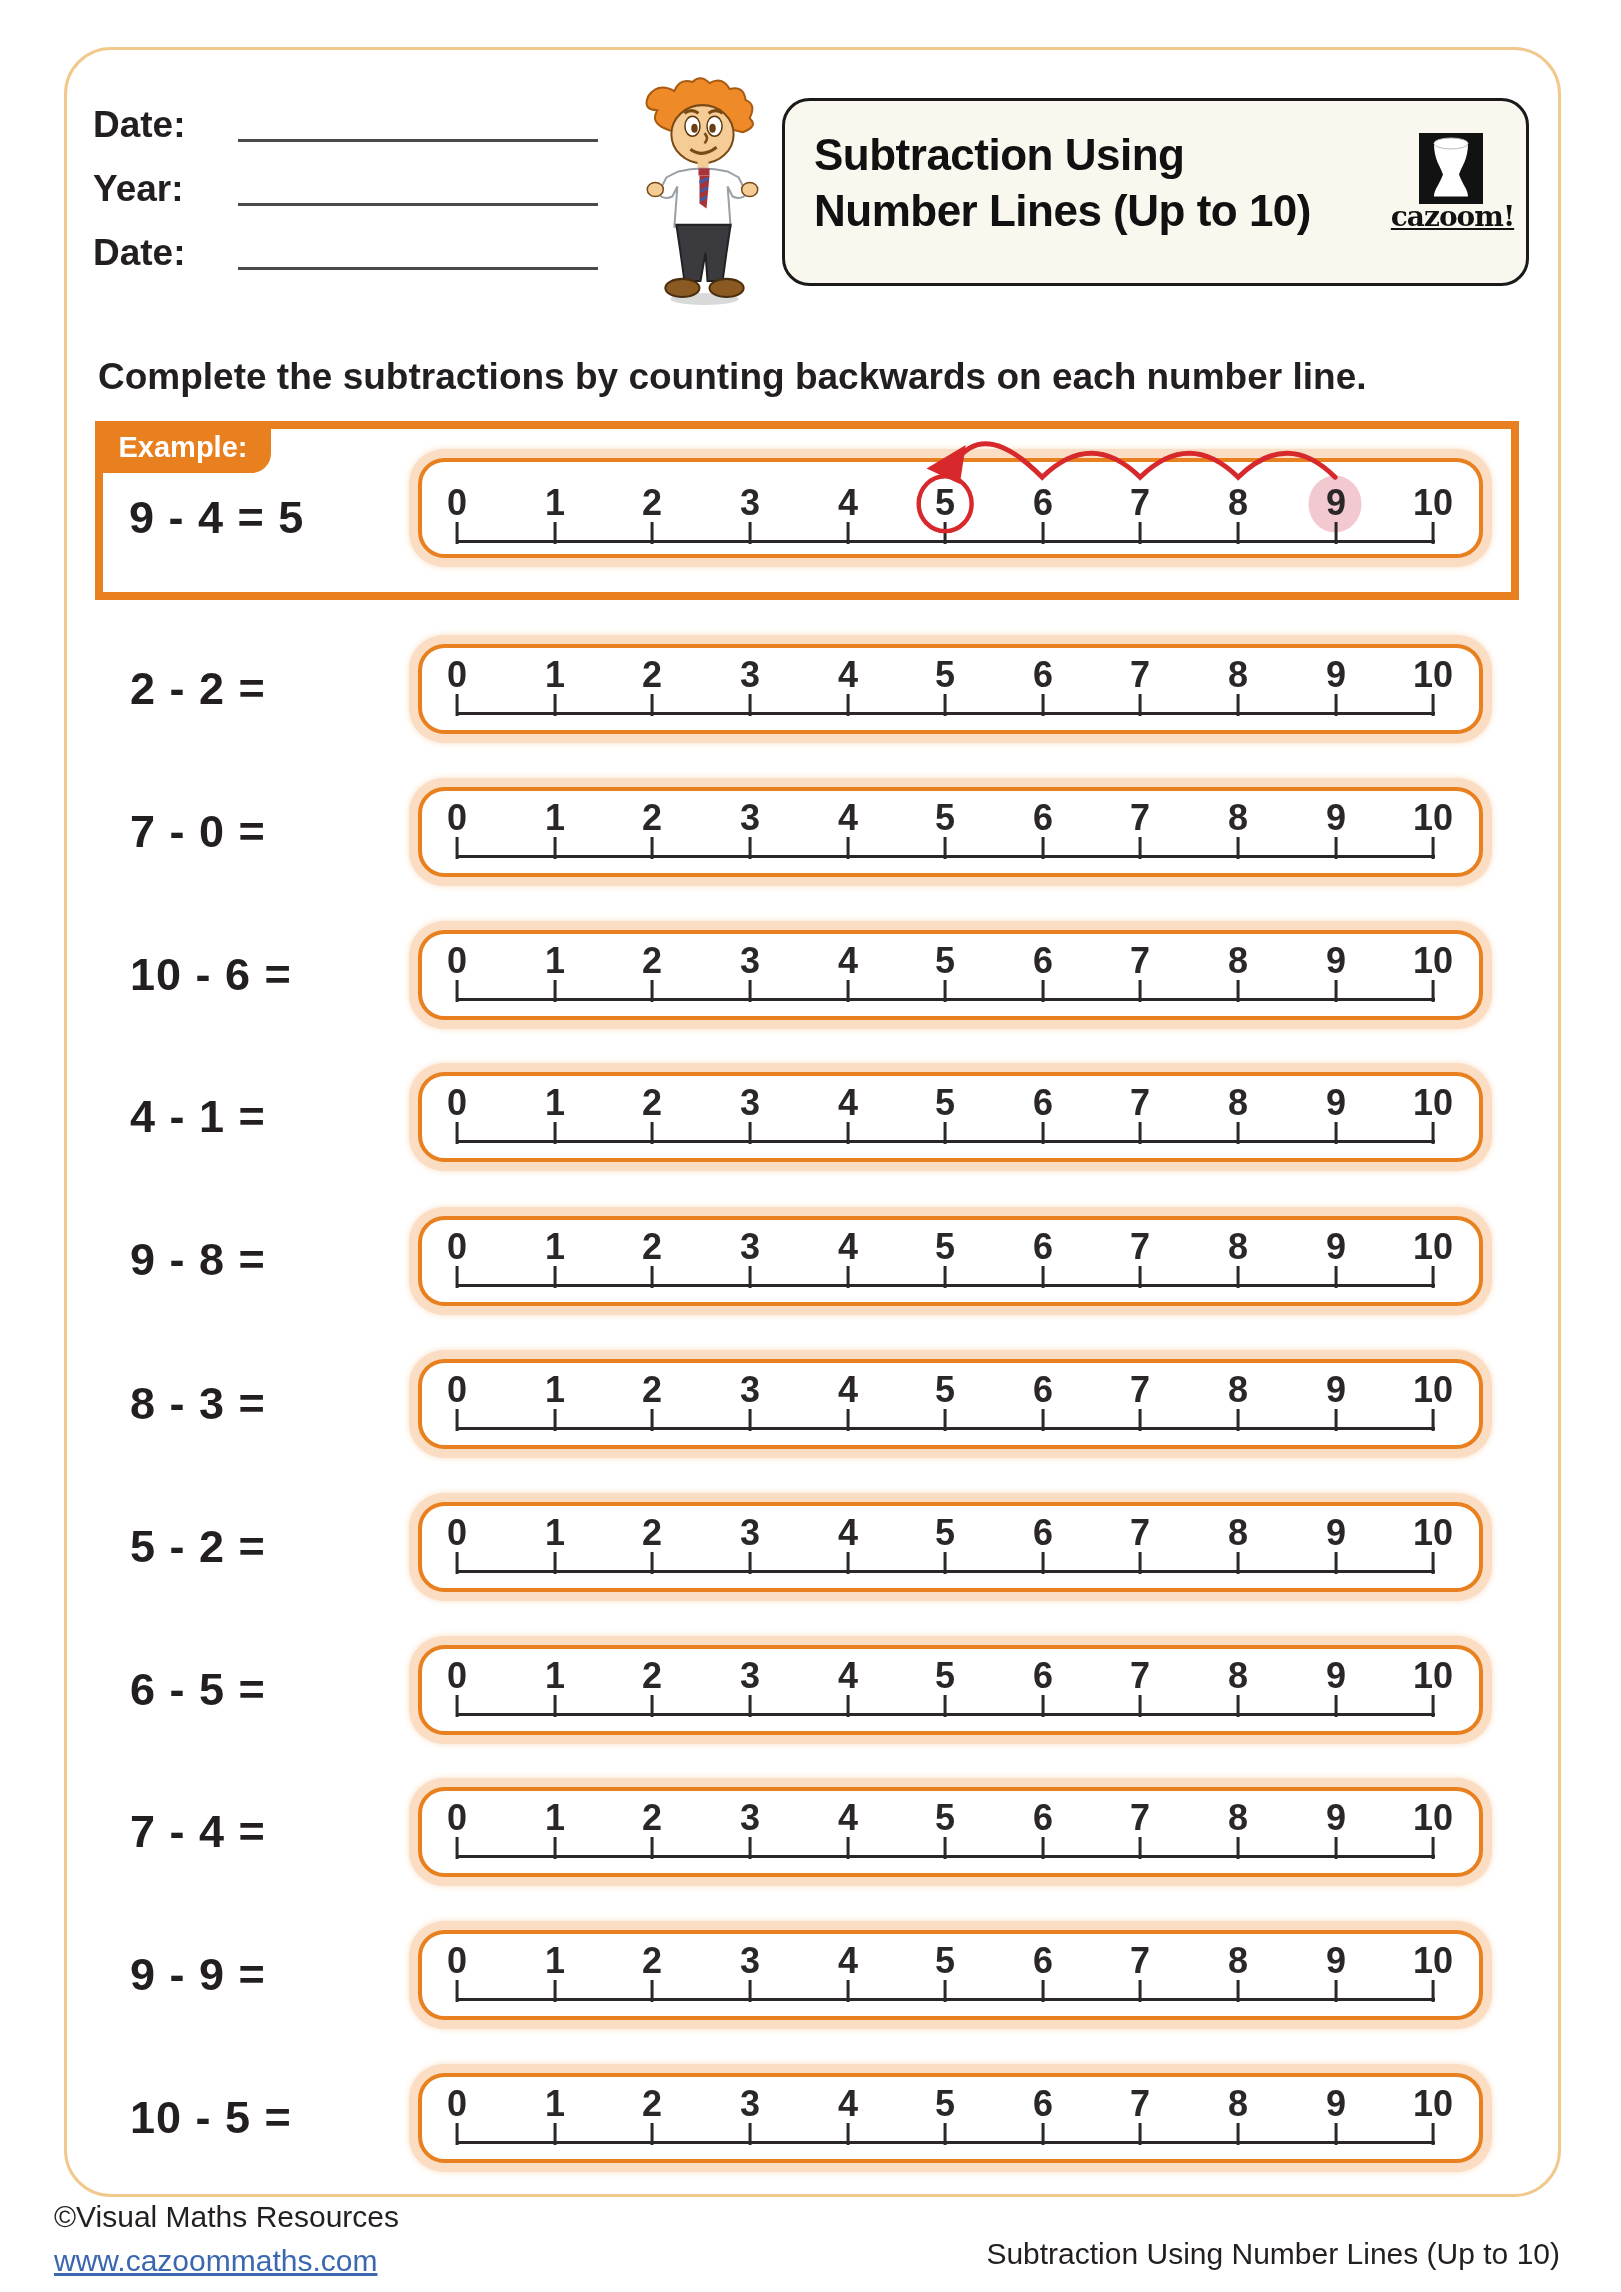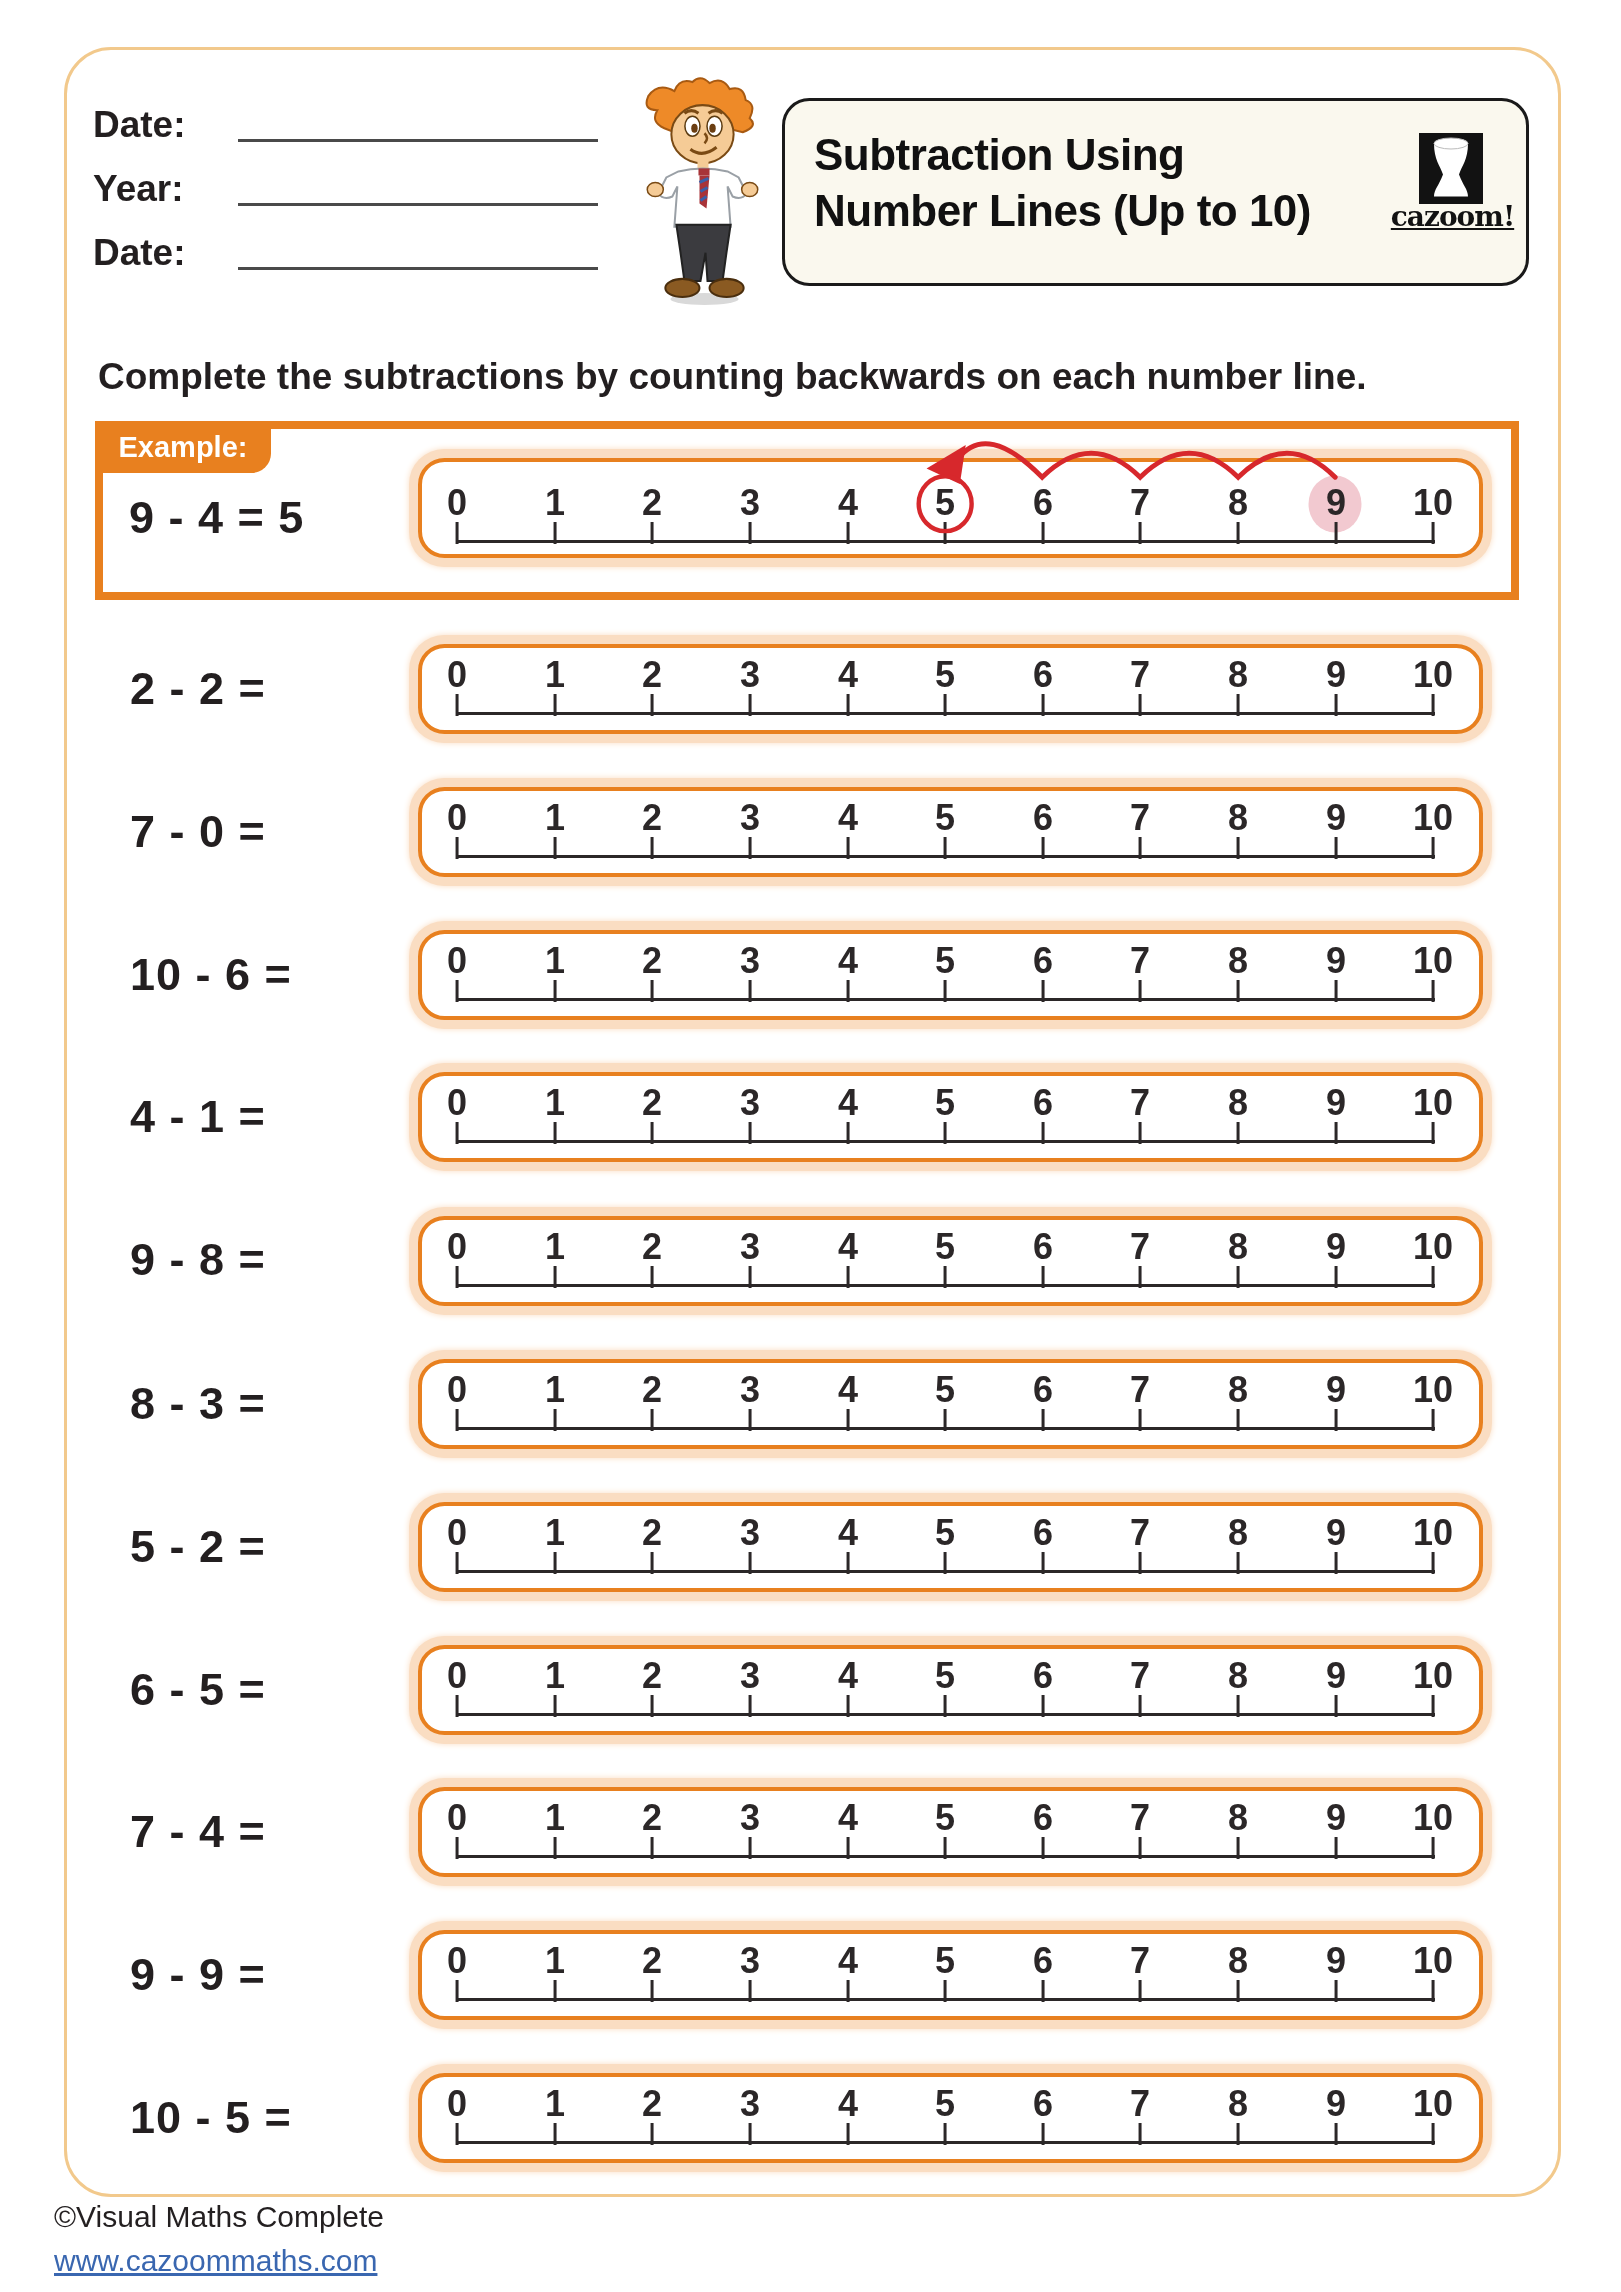--- a/index.html
+++ b/index.html
@@ -444,16 +444,17 @@
         <span class="nl-num" style="left: 829px;">8</span>
         <span class="nl-tick" style="left: 829px;"></span>
         <span class="nl-num" style="left: 927px;">9</span>
         <span class="nl-tick" style="left: 927px;"></span>
         <span class="nl-num" style="left: 1024px;">10</span>
         <span class="nl-tick" style="left: 1024px;"></span>
         <span class="nl-base"></span>
       </div>
   </div>
 
-  <div class="foot-copy">©Visual Maths Complete</div>
+  <div class="foot-copy">©Visual Maths Resources</div>
   <div class="foot-link">www.cazoommaths.com</div>
+  <div class="foot-title">Subtraction Using Number Lines (Up to 10)</div>
 </div>
 
 
 </body></html>

